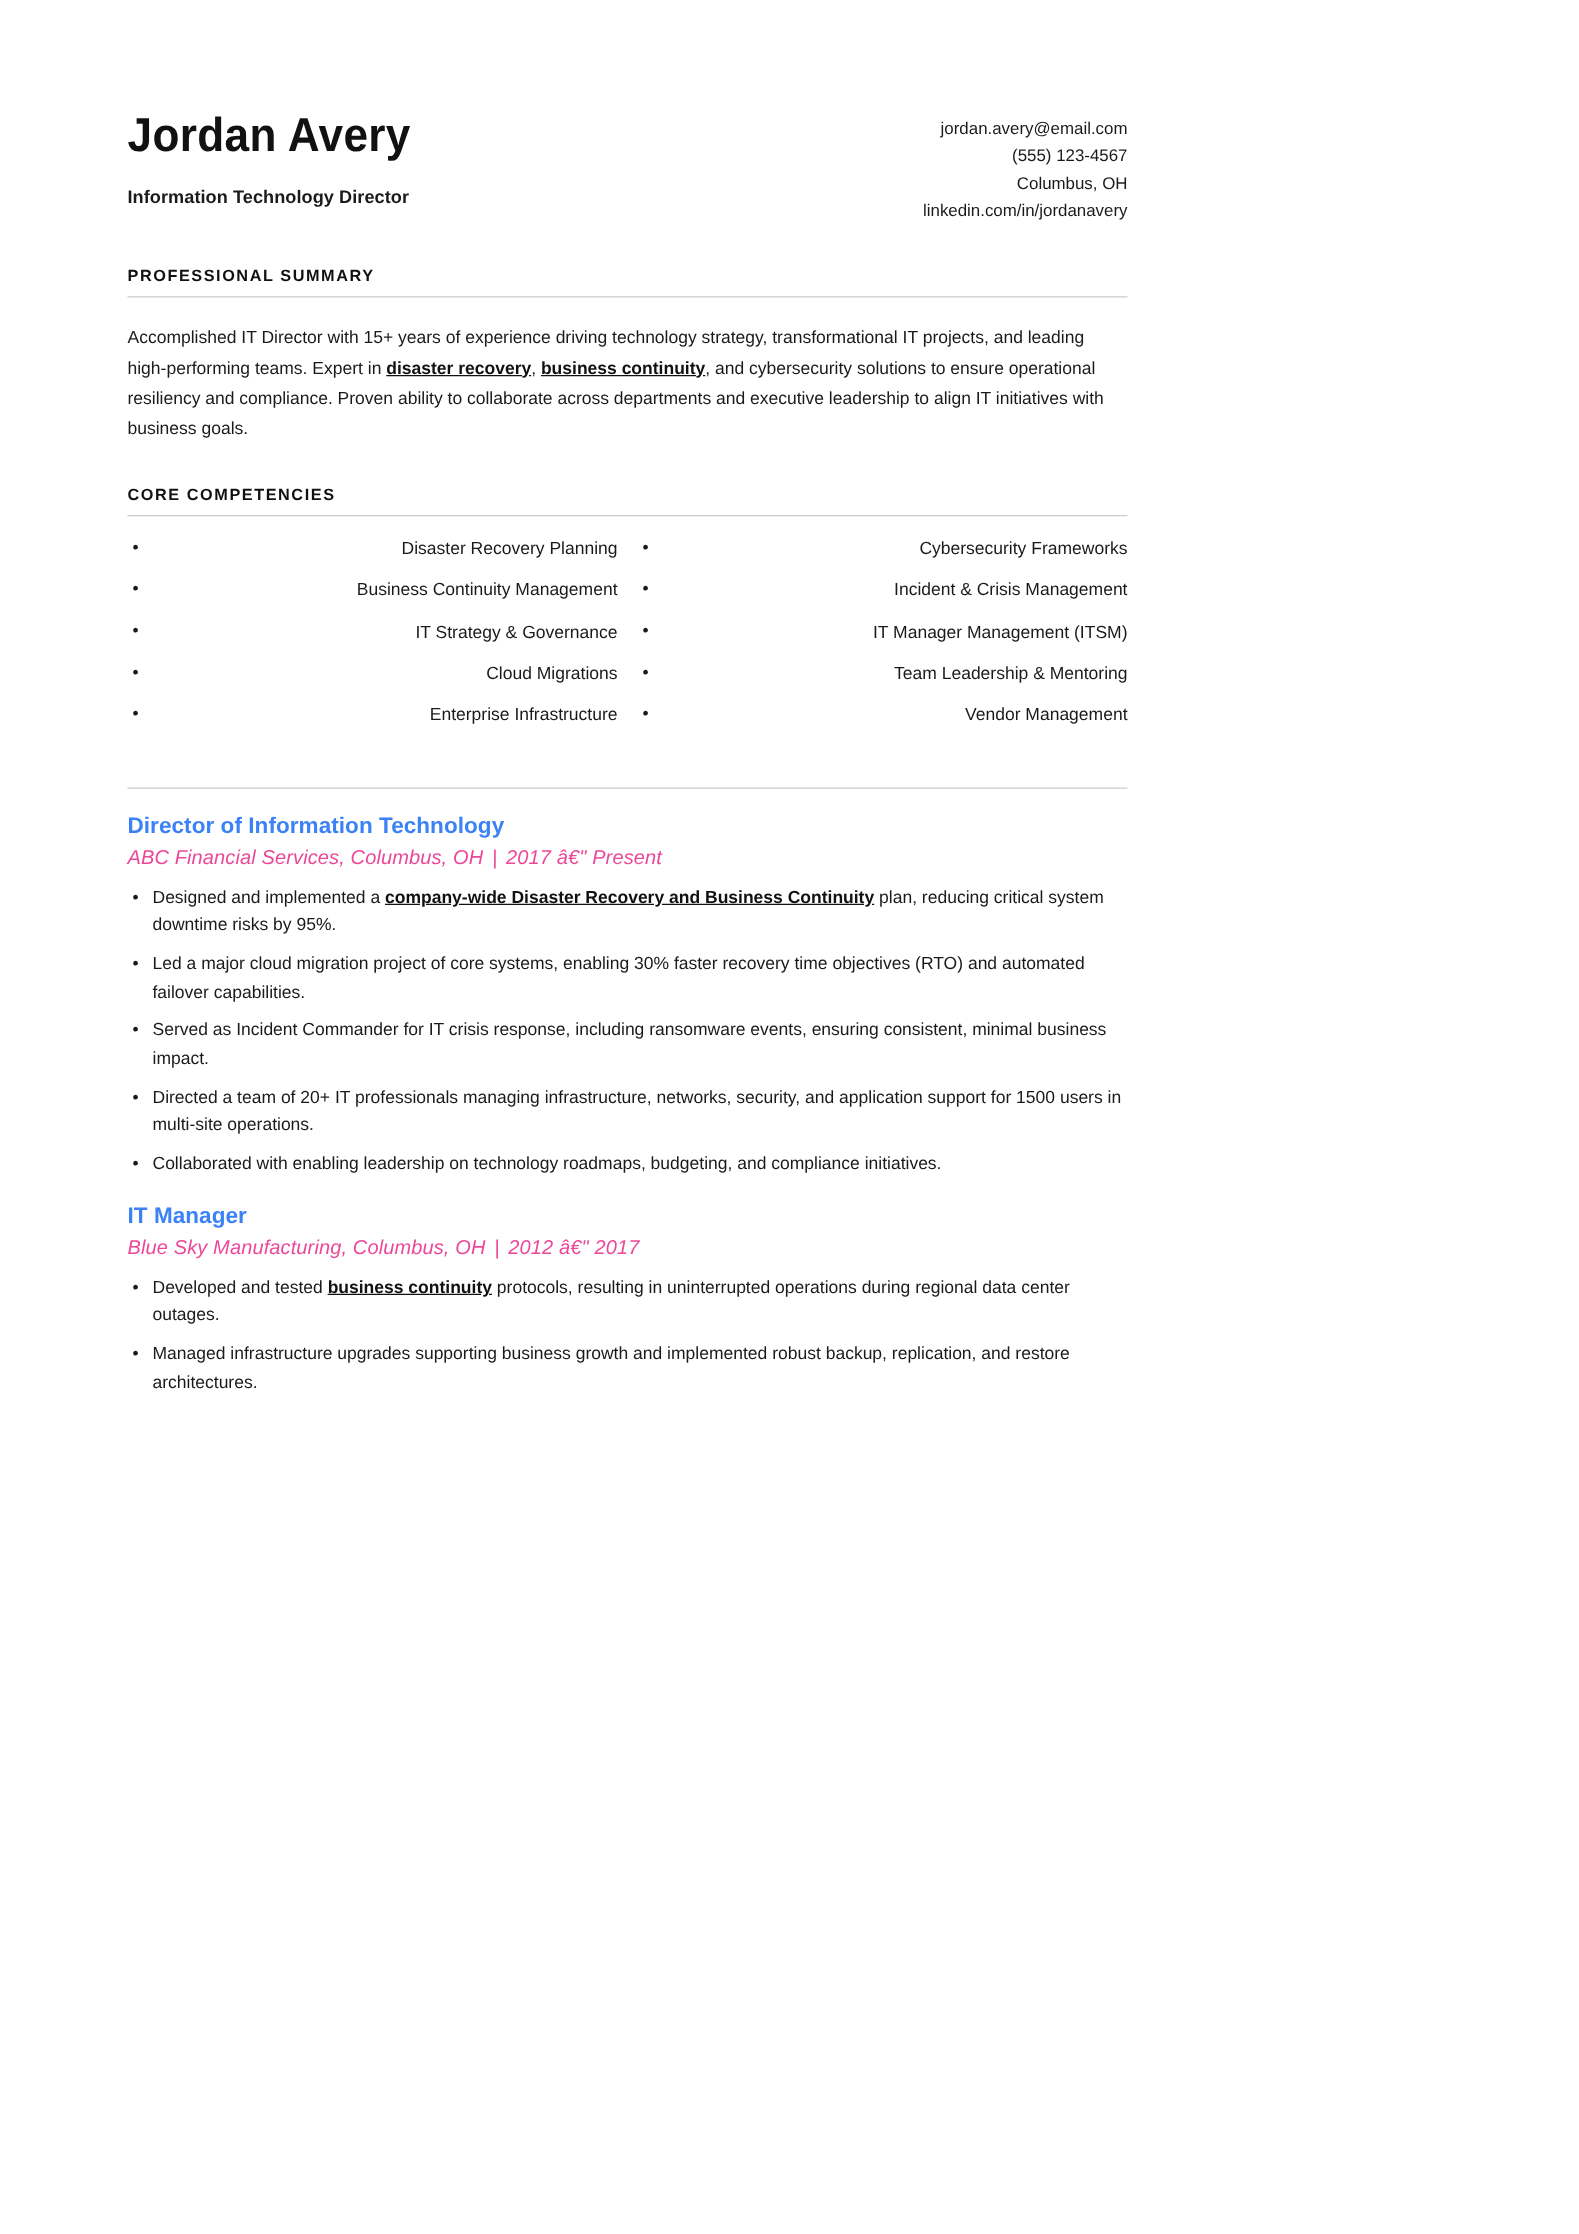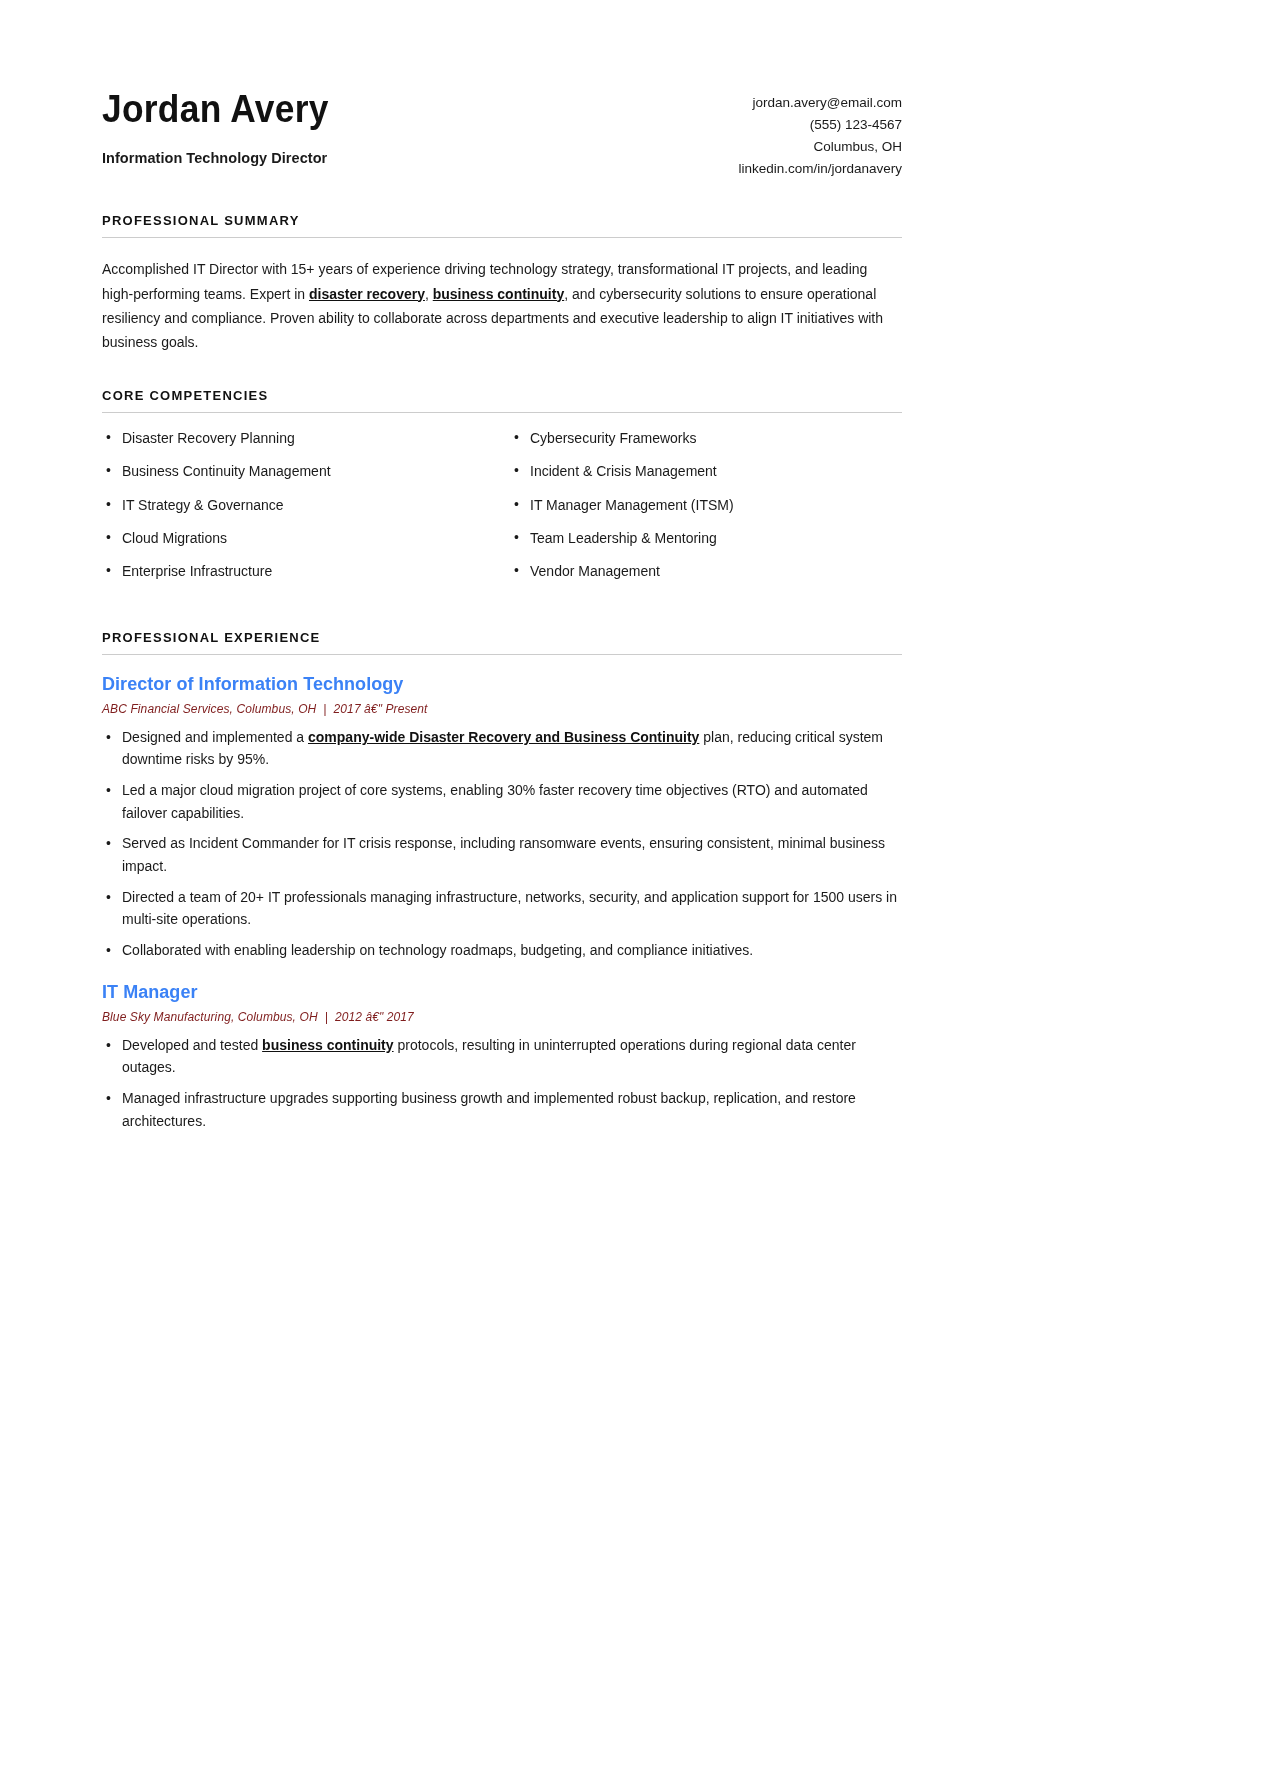--- a/index.html
+++ b/index.html
@@ -106,20 +106,21 @@
     color: #111111;
   }
 
   
   .comp-grid {
     margin-top: 16px;
     display: grid;
     grid-template-columns: 1fr 1fr;
     column-gap: 16px;
     row-gap: 0;
+    text-align: right;
   }
   .comp-list {
     list-style: none;
     margin: 0;
     padding: 0;
   }
   .comp-list li {
     position: relative;
     padding-left: 20px;
     font-size: 14px;
@@ -141,23 +142,23 @@
   .job:first-of-type { margin-top: 19px; }
 
   .job-title {
     font-size: 18px;
     font-weight: bold;
     color: #3b82f6;
     margin: 0;
     letter-spacing: 0.05px;
   }
   .job-meta {
-    font-size: 12px;
+    font-size: 16px;
     font-style: italic;
-    color: #7f1d1d;
+    color: #ec4899;
     margin-top: 7px;
     letter-spacing: 0.1px;
   }
   .job-meta .sep { padding: 0 7px; }
 
   .bullets {
     list-style: none;
     margin: 10px 0 0 0;
     padding: 0;
   }
@@ -219,21 +220,20 @@
             <li>Cybersecurity Frameworks</li>
             <li>Incident &amp; Crisis Management</li>
             <li>IT Manager Management (ITSM)</li>
             <li>Team Leadership &amp; Mentoring</li>
             <li>Vendor Management</li>
           </ul>
         </div>
       </div>
 
       <div class="section">
-        <h2 class="section-title">PROFESSIONAL EXPERIENCE</h2>
         <hr class="rule">
 
         <div class="job">
           <div class="job-title">Director of Information Technology</div>
           <div class="job-meta"><span>ABC Financial Services, Columbus, OH</span><span class="sep">|</span><span>2017 â€" Present</span></div>
           <ul class="bullets">
             <li><span>Designed and implemented a </span><span class="kw">company-wide Disaster Recovery and Business Continuity</span><span> plan, reducing critical system downtime risks by 95%.</span></li>
             <li><span>Led a major cloud migration project of core systems, enabling 30% faster recovery time objectives (RTO) and automated failover capabilities.</span></li>
             <li><span>Served as Incident Commander for IT crisis response, including ransomware events, ensuring consistent, minimal business impact.</span></li>
             <li><span>Directed a team of 20+ IT professionals managing infrastructure, networks, security, and application support for 1500 users in multi-site operations.</span></li>

